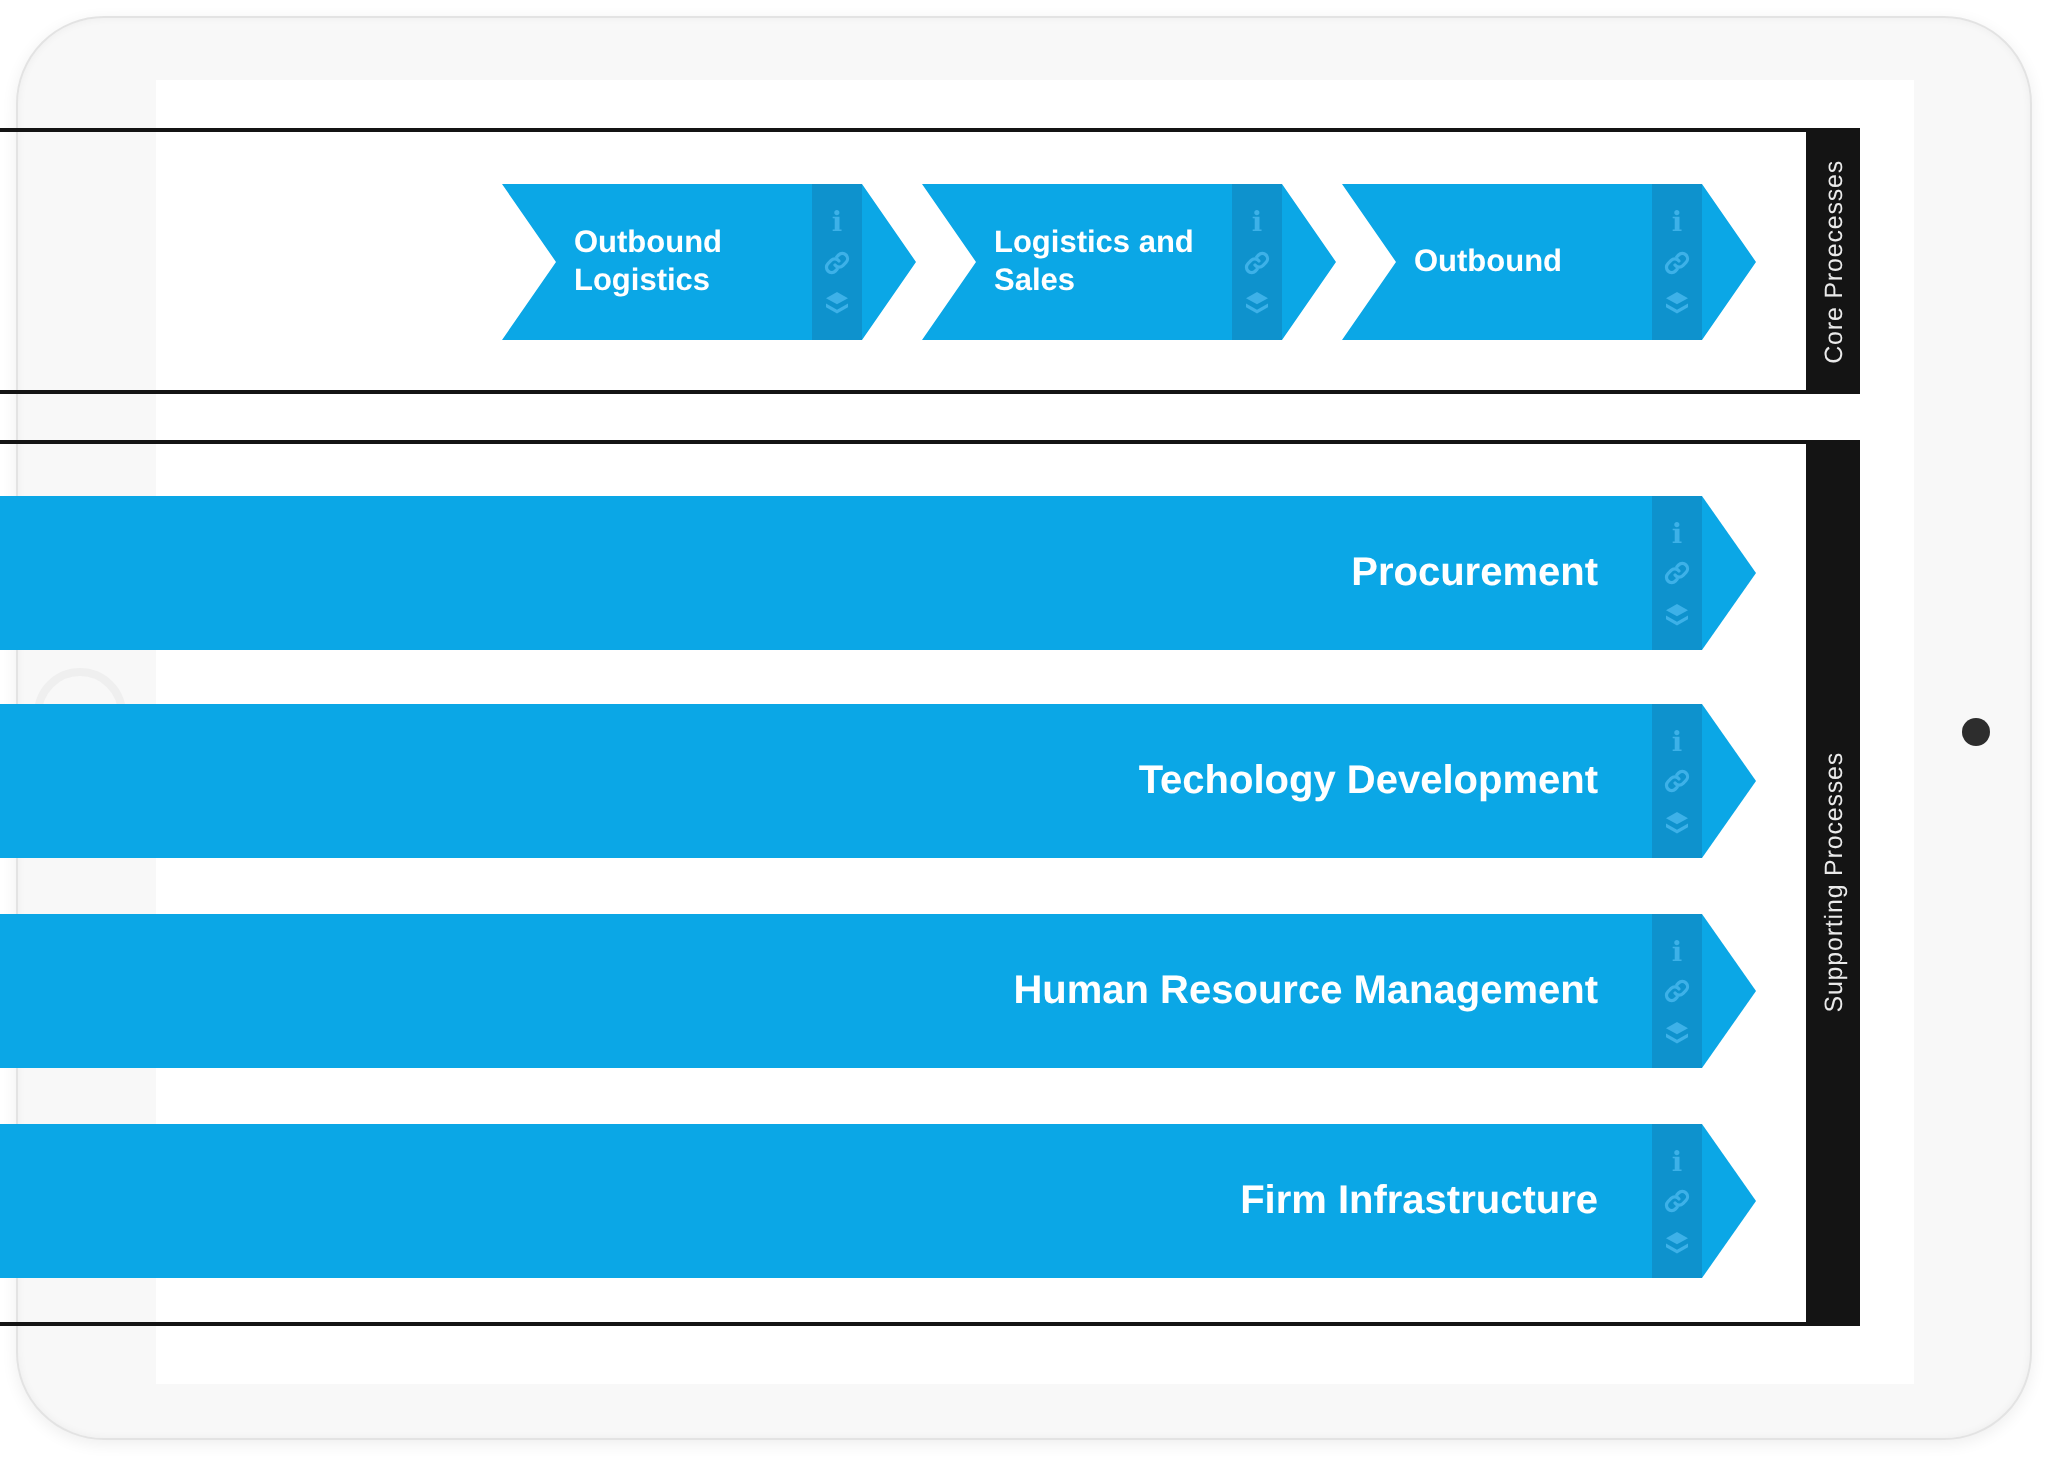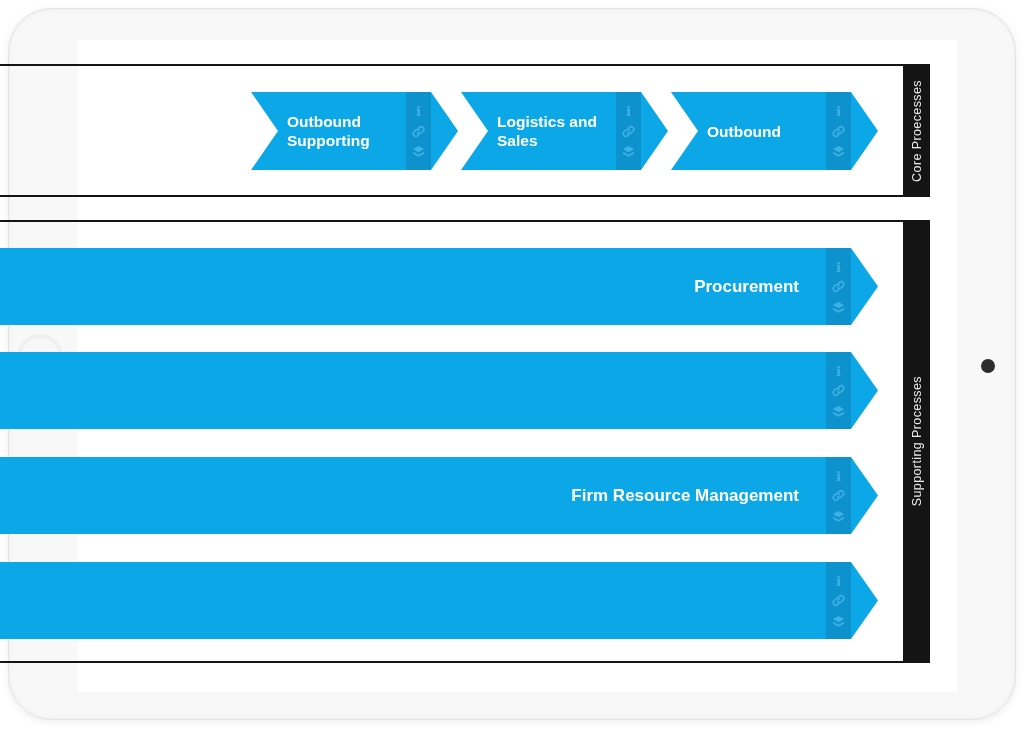--- a/index.html
+++ b/index.html
@@ -43,21 +43,21 @@
                 color:#fff;font-weight:bold;font-size:15.5px;line-height:19px;}
   .strip{position:absolute;left:155px;top:0;bottom:0;width:25px;background:var(--strip-blue);
          display:flex;flex-direction:column;align-items:center;justify-content:space-evenly;
          padding:5px 0;color:var(--icon-blue);}
 
   
   .sbar{position:absolute;left:0;width:878px;height:77px;background:var(--bar-blue);z-index:2;
         clip-path:polygon(0 0,851px 0,100% 50%,851px 100%,0 100%);}
   .sbar-1{top:248px;} .sbar-2{top:352px;} .sbar-3{top:457px;} .sbar-4{top:562px;}
   .sbar .label{position:absolute;right:79px;left:0;top:50%;transform:translateY(-50%);
-               text-align:right;color:#fff;font-weight:bold;font-size:17px;}
+               text-align:right;color:#fff;font-weight:bold;font-size:20px;}
   .sbar .strip{left:826px;}
 
   .ic{width:15px;height:15px;display:block;}
   svg.defs{position:absolute;width:0;height:0;}
 </style>
 </head>
 <body>
 
 <svg class="defs" aria-hidden="true">
   <defs>
@@ -86,21 +86,21 @@
   <div class="home-ring"></div>
   <div class="camera-dot"></div>
 
   <div class="hline line-core-top"></div>
   <div class="hline line-core-bottom"></div>
   <div class="vbar vbar-core">
     <span class="vlabel">Core Proecesses</span>
   </div>
 
   <div class="arrow arrow-1">
-    <span class="label">Outbound Supporting</span>
+    <span class="label">Outbound Logistics</span>
     <div class="strip">
       <svg class="ic">
           <use href="#icon-info"></use>
         </svg>
       <svg class="ic">
           <use href="#icon-link"></use>
         </svg>
       <svg class="ic">
           <use href="#icon-layers"></use>
         </svg>
@@ -152,49 +152,51 @@
       <svg class="ic">
           <use href="#icon-link"></use>
         </svg>
       <svg class="ic">
           <use href="#icon-layers"></use>
         </svg>
     </div>
   </div>
 
   <div class="sbar sbar-2">
+    <span class="label">Techology Development</span>
     <div class="strip">
       <svg class="ic">
           <use href="#icon-info"></use>
         </svg>
       <svg class="ic">
           <use href="#icon-link"></use>
         </svg>
       <svg class="ic">
           <use href="#icon-layers"></use>
         </svg>
     </div>
   </div>
 
   <div class="sbar sbar-3">
-    <span class="label">Firm Resource Management</span>
+    <span class="label">Human Resource Management</span>
     <div class="strip">
       <svg class="ic">
           <use href="#icon-info"></use>
         </svg>
       <svg class="ic">
           <use href="#icon-link"></use>
         </svg>
       <svg class="ic">
           <use href="#icon-layers"></use>
         </svg>
     </div>
   </div>
 
   <div class="sbar sbar-4">
+    <span class="label">Firm Infrastructure</span>
     <div class="strip">
       <svg class="ic">
           <use href="#icon-info"></use>
         </svg>
       <svg class="ic">
           <use href="#icon-link"></use>
         </svg>
       <svg class="ic">
           <use href="#icon-layers"></use>
         </svg>

